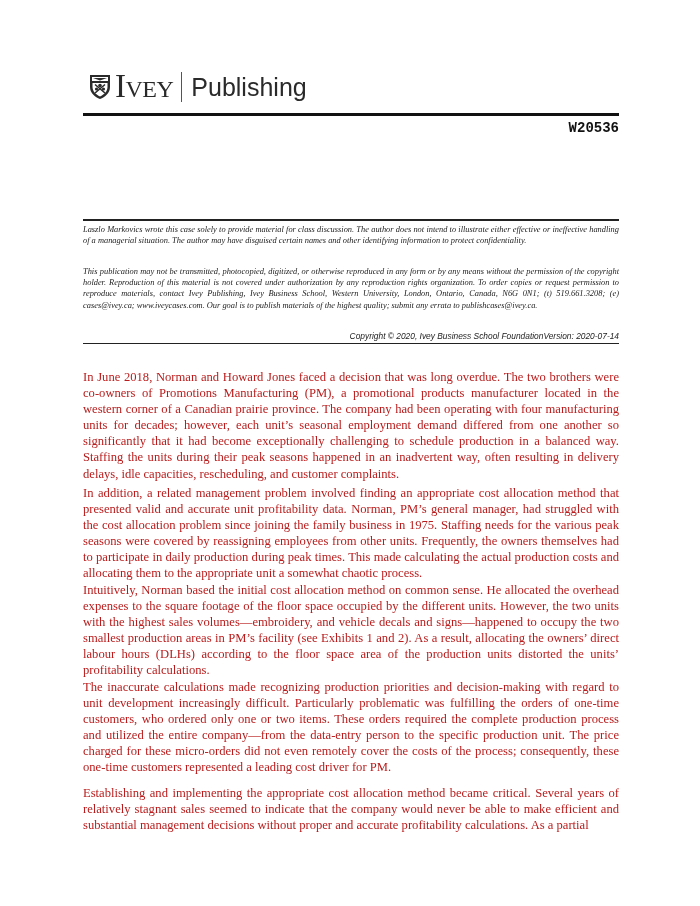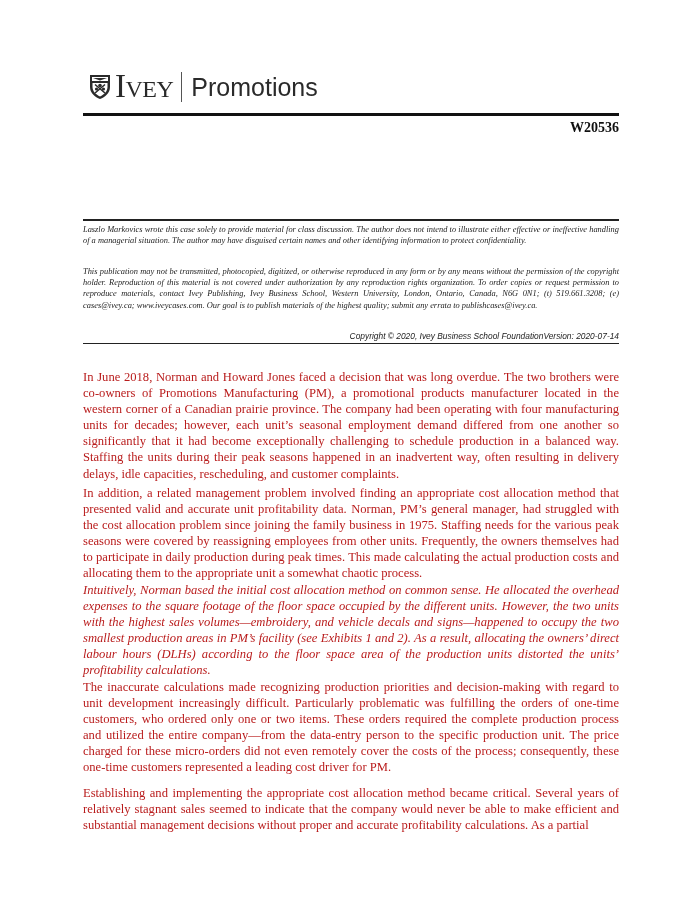--- a/index.html
+++ b/index.html
@@ -7,36 +7,36 @@
     .page { position: absolute; left: 0; top: 0; width: 700px; height: 778px; }
 
     .logo { position: absolute; left: 89px; top: 70px; height: 34px; display: flex; align-items: center; }
     .shield { width: 22px; height: 26px; margin-right: 4px; }
     .logo-ivey { font-family: "Liberation Serif", serif; font-size: 33px; color: #2a2a2a; letter-spacing: -0.5px; line-height: 34px; }
     .logo-ivey .small { font-size: 24px; }
     .logo-sep { width: 1px; height: 30px; background: #555; margin: 0 9px 0 8px; }
     .logo-pub { font-family: "Liberation Sans", sans-serif; font-size: 25px; color: #2a2a2a; line-height: 34px; }
 
     .rule-top { position: absolute; left: 83px; top: 113px; width: 536px; height: 3px; background: #111; }
-    .case-no { position: absolute; right: 81px; top: 120px; font-family: Liberation Serif, serif; font-weight: bold; font-size: 14px; color: #111; }
+    .case-no { position: absolute; right: 81px; top: 120px; font-family: Liberation Mono, monospace; font-weight: bold; font-size: 14px; color: #111; }
 
     .title { position: absolute; left: 83px; top: 154px; width: 540px; font-family: "Liberation Sans", sans-serif; font-weight: bold; font-size: 16.5px; line-height: 21px; color: #111; margin: 0; }
 
     .rule-mid { position: absolute; left: 83px; top: 219px; width: 536px; height: 2px; background: #222; }
     .notice { position: absolute; left: 83px; width: 536px; font-family: Liberation Serif, serif; font-style: italic; font-size: 8.4px; line-height: 11.2px; text-align: justify; color: #222; margin: 0; }
     .notice-1 { top: 224px; }
     .notice-2 { top: 266px; }
 
     .copyright-row { position: absolute; left: 83px; top: 331px; width: 536px; display: flex; justify-content: flex-end; font-family: "Liberation Sans", sans-serif; font-style: italic; font-size: 8.4px; color: #222; }
     .rule-bottom { position: absolute; left: 83px; top: 343px; width: 536px; height: 1px; background: #222; }
 
     .body-text { position: absolute; left: 83px; width: 536px; font-family: "Liberation Serif", serif; font-size: 12.6px; line-height: 16.1px; text-align: justify; color: #b91c1c; margin: 0; }
     .p1 { top: 369px; }
     .p2 { top: 485px; }
-    .p3 { top: 582px; font-style: italic; }
+    .p3 { top: 582px; }
     .p4 { top: 679px; }
     .p5 { top: 785px; }
   </style>
 </head>
 <body>
 
 <div class="page">
 
   <div class="logo">
     <svg class="shield" viewBox="0 0 22 26">
@@ -44,21 +44,21 @@
       <path d="M3 3 H19 V7 H3 Z" fill="#ffffff"></path>
       <path d="M4 4 L18 4 L11 6.5 Z" fill="#2a2a2a"></path>
       <path d="M3.5 9 H18.5 V13 C18.5 17.5 15 20.5 11 22.5 C7 20.5 3.5 17.5 3.5 13 Z" fill="#ffffff"></path>
       <path d="M6 10.5 L16 19 M16 10.5 L6 19" stroke="#2a2a2a" stroke-width="1.6"></path>
       <circle cx="11" cy="11.5" r="1.8" fill="#2a2a2a"></circle>
       <circle cx="7.5" cy="15" r="1.6" fill="#2a2a2a"></circle>
       <circle cx="14.5" cy="15" r="1.6" fill="#2a2a2a"></circle>
     </svg>
     <span class="logo-ivey"><span>I</span><span class="small">VEY</span></span>
     <span class="logo-sep"></span>
-    <span class="logo-pub">Promotions</span>
+    <span class="logo-pub">Publishing</span>
   </div>
 
   <div class="rule-top"></div>
   <div class="case-no">W20536</div>
 
 
   <div class="rule-mid"></div>
   <p class="notice notice-1">Laszlo Markovics wrote this case solely to provide material for class discussion. The author does not intend to illustrate either effective or ineffective handling of a managerial situation. The author may have disguised certain names and other identifying information to protect confidentiality.</p>
   <p class="notice notice-2">This publication may not be transmitted, photocopied, digitized, or otherwise reproduced in any form or by any means without the permission of the copyright holder. Reproduction of this material is not covered under authorization by any reproduction rights organization. To order copies or request permission to reproduce materials, contact Ivey Publishing, Ivey Business School, Western University, London, Ontario, Canada, N6G 0N1; (t) 519.661.3208; (e) cases@ivey.ca; www.iveycases.com. Our goal is to publish materials of the highest quality; submit any errata to publishcases@ivey.ca.</p>
 

